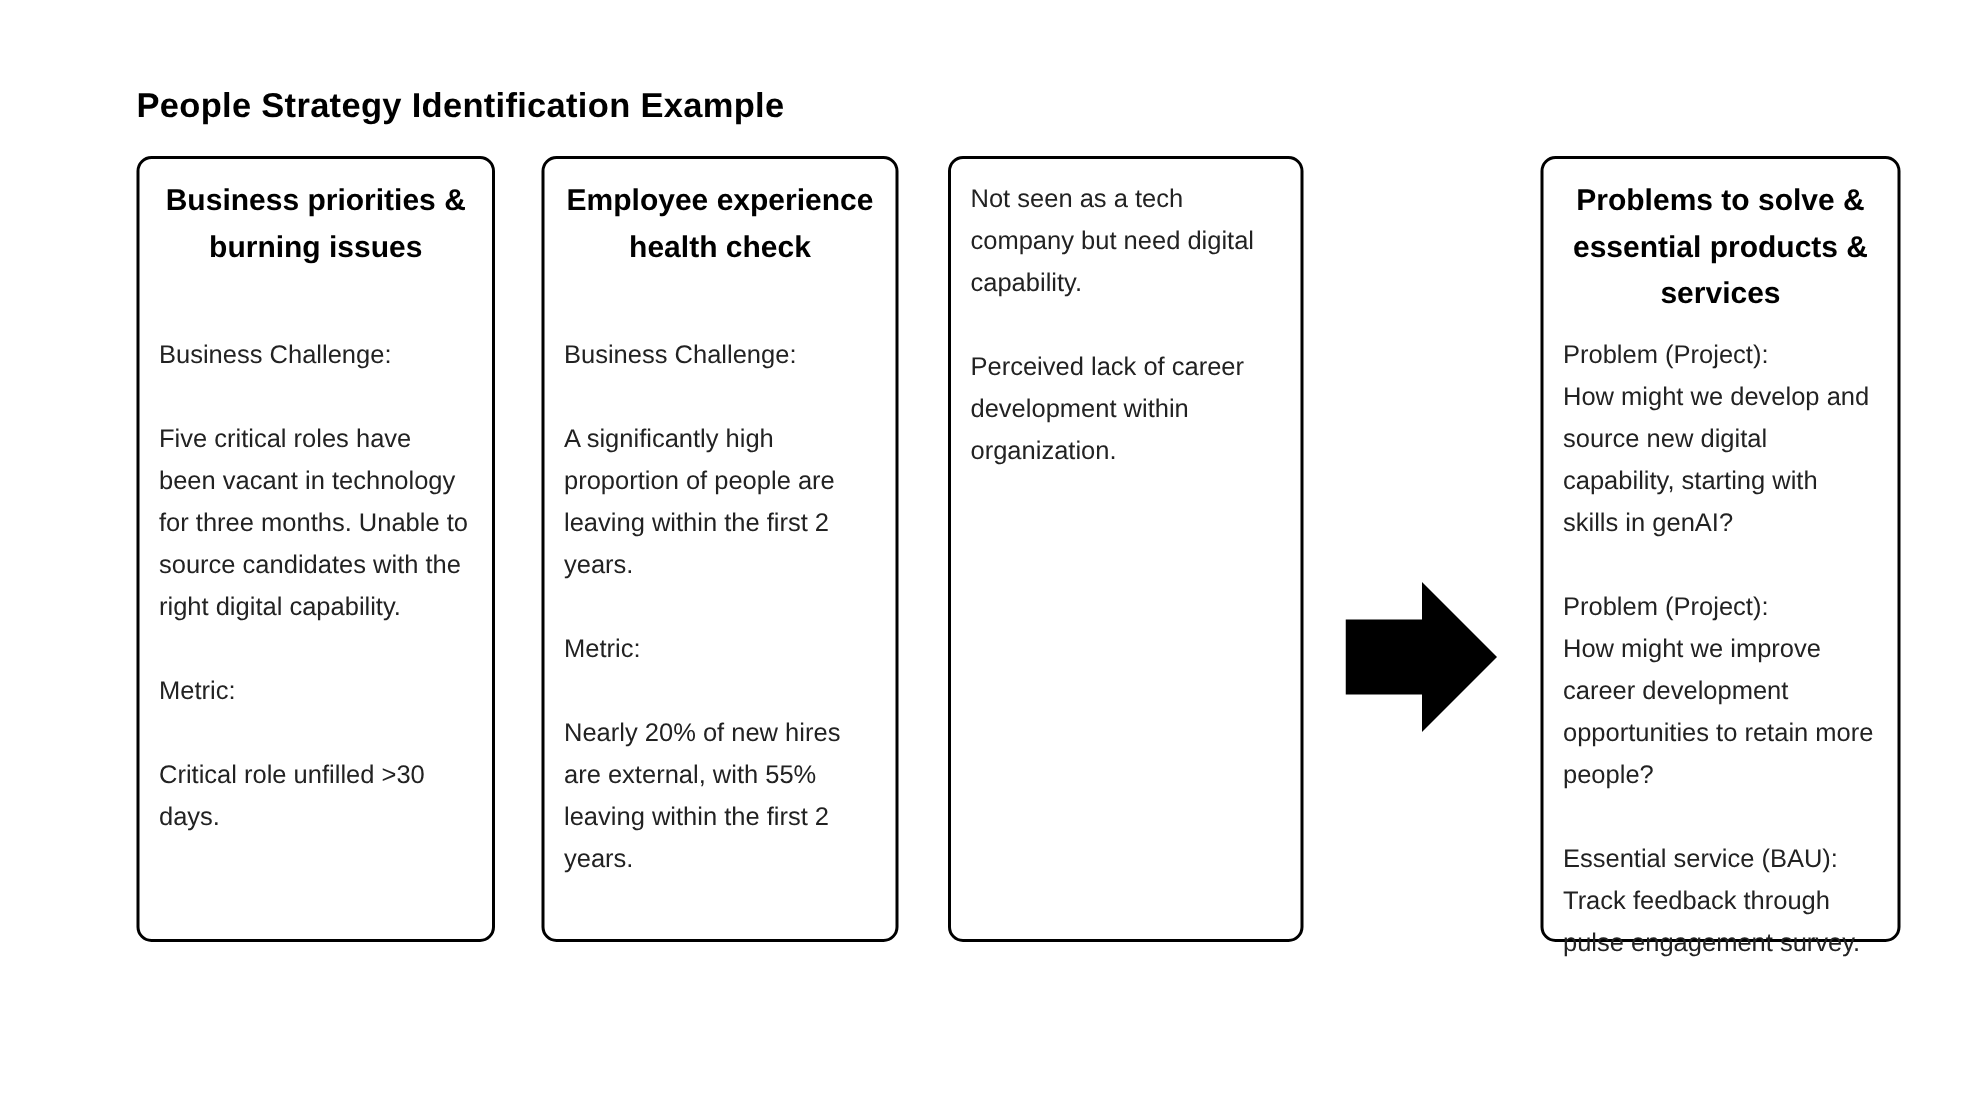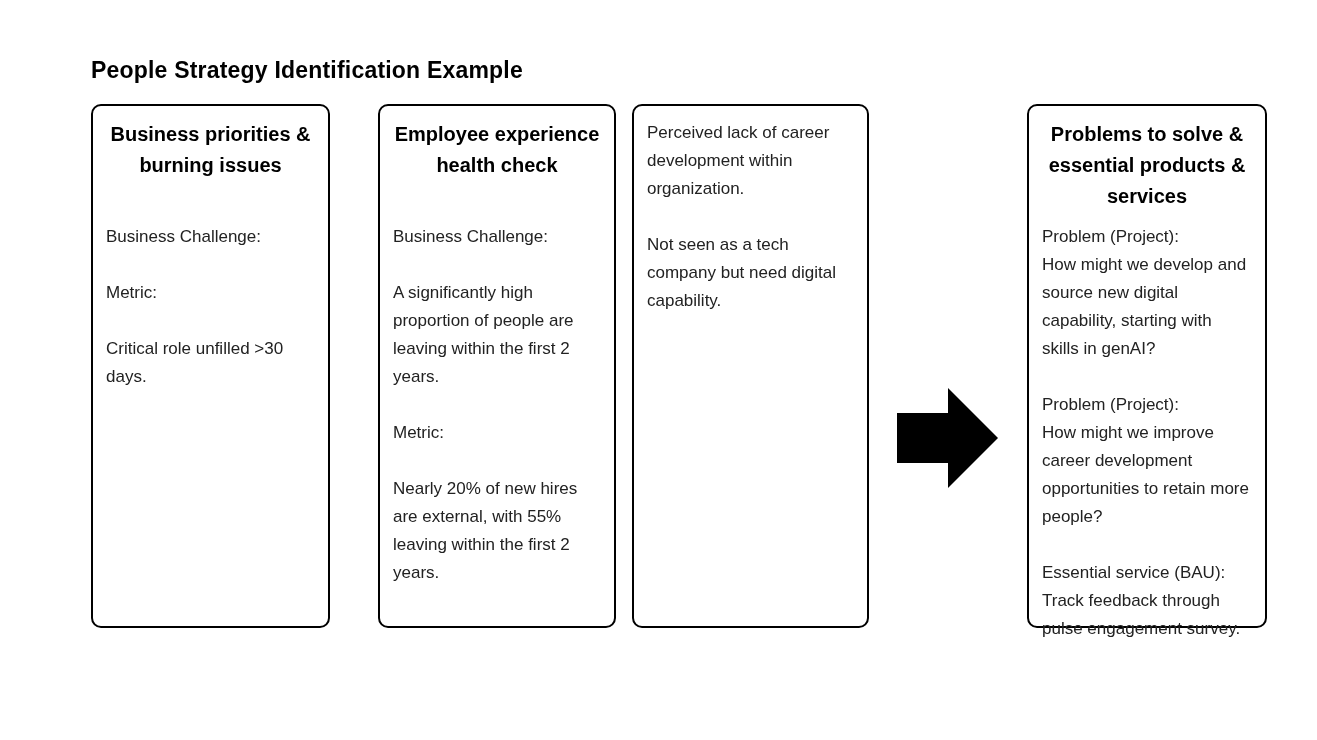--- a/index.html
+++ b/index.html
@@ -23,21 +23,21 @@
     position: absolute;
     top: 104px;
     height: 524px;
     background: #ffffff;
     border: 2.5px solid #000000;
     border-radius: 10px;
     box-sizing: border-box;
     padding: 13px 13px 0 13px;
   }
   .card-1 { left: 91px;   width: 239px; }
-  .card-2 { left: 378px;  width: 238px; }
+  .card-2 { left: 361px;  width: 238px; }
   .card-3 { left: 632px;  width: 237px; }
   .card-4 { left: 1027px; width: 240px; }
   .card-heading {
     margin: 0;
     height: 104px;
     font-size: 20px;
     line-height: 31px;
     font-weight: 700;
     text-align: center;
     color: #000000;
@@ -58,39 +58,40 @@
 </style>
 </head>
 <body>
 
 <h1 class="page-title">People Strategy Identification Example</h1>
 
 <div class="card card-1">
   <h2 class="card-heading">Business priorities &amp; burning issues</h2>
   <div class="card-body">
     <p>Business Challenge:</p>
+    <p>Five critical roles have been vacant in technology for three months. Unable to source candidates with the right digital capability.</p>
     <p>Metric:</p>
     <p>Critical role unfilled &gt;30 days.</p>
   </div>
 </div>
 
 <div class="card card-2">
   <h2 class="card-heading">Employee experience health check</h2>
   <div class="card-body">
     <p>Business Challenge:</p>
     <p>A significantly high proportion of people are leaving within the first 2 years.</p>
     <p>Metric:</p>
     <p>Nearly 20% of new hires are external, with 55% leaving within the first 2 years.</p>
   </div>
 </div>
 
 <div class="card card-3">
   <div class="card-body">
+    <p>Not seen as a tech company but need digital capability.</p>
     <p>Perceived lack of career development within organization.</p>
-    <p>Not seen as a tech company but need digital capability.</p>
   </div>
 </div>
 
 <div class="arrow-wrap">
   <svg width="101" height="100" viewBox="0 0 101 100" xmlns="http://www.w3.org/2000/svg">
     <polygon points="0,25 51,25 51,0 101,50 51,100 51,75 0,75" fill="#000000"></polygon>
   </svg>
 </div>
 
 <div class="card card-4">

